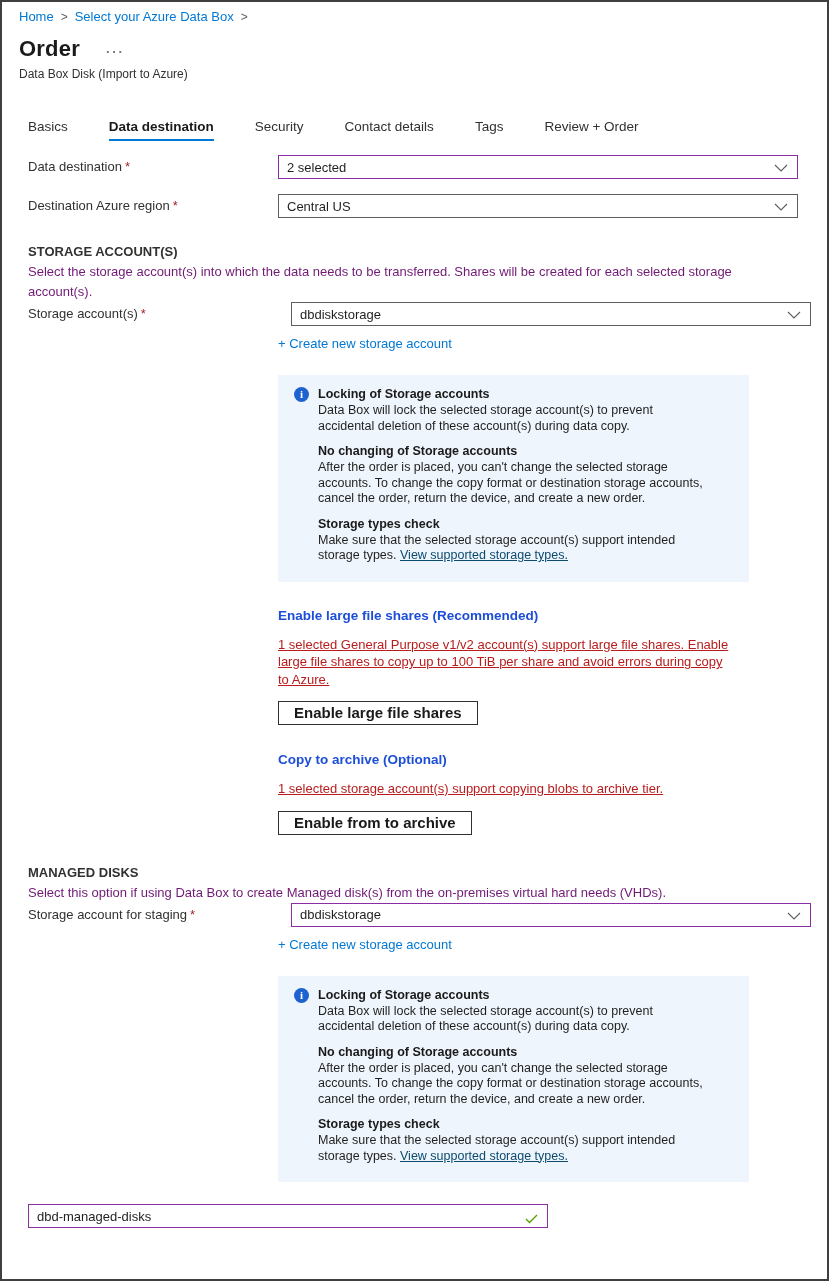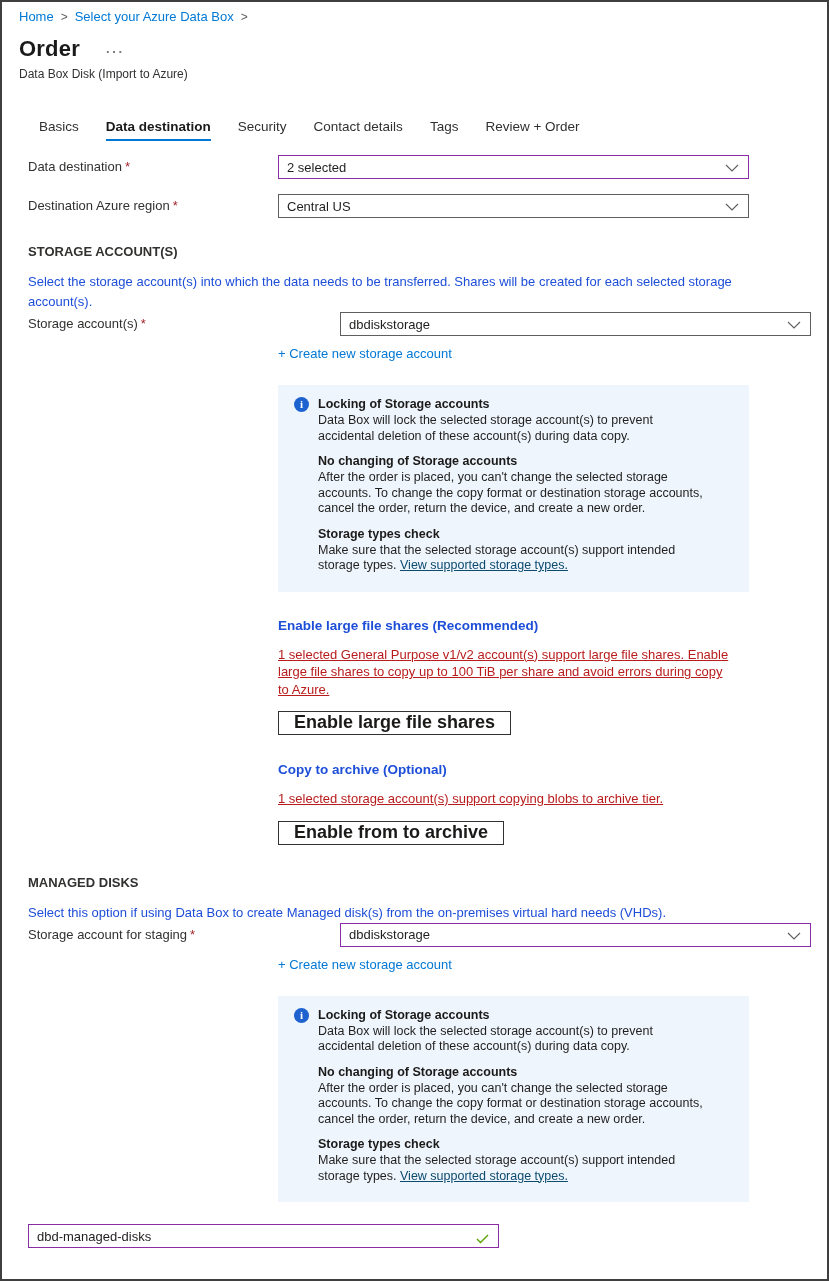--- a/index.html
+++ b/index.html
@@ -20,47 +20,47 @@
   .breadcrumb a { color: #0078d4; text-decoration: none; cursor: pointer; }
   .breadcrumb .sep { color: #605e5c; margin: 0 7px; font-size: 12px; }
 
   
   .title-row { margin-top: 7px; display: flex; align-items: center; }
   .page-title { font-size: 22px; font-weight: 700; color: #1a1a1a; line-height: 33px; letter-spacing: .2px; }
   .title-ellipsis { color: #737373; font-size: 13px; font-weight: 700; margin-left: 26px; letter-spacing: 2px; margin-top: 6px; }
   .subtitle { font-size: 12px; color: #323130; margin-top: 2px; line-height: 15px; }
 
   
-  .tabs { display: flex; gap: 27px; margin-top: 37px; margin-left: 20px; font-size: 13.5px; }
+  .tabs { display: flex; gap: 41px; margin-top: 37px; margin-left: 9px; font-size: 13.5px; }
   .tab { padding-bottom: 7px; color: #323130; cursor: pointer; }
   .tab.active { font-weight: 700; color: #1a1a1a; padding-bottom: 5px; border-bottom: 2px solid #0078d4; }
 
   
   .form { margin-top: 14px; margin-left: 9px; }
   .row { display: flex; align-items: center; margin-bottom: 15px; }
   .row.top { align-items: flex-start; }
   .label-cell { width: 250px; font-size: 13px; color: #323130; line-height: 16px; flex-shrink: 0; }
   .req { color: #a4262c; margin-left: 3px; }
 
   .dropdown, .text-field {
-    position: relative; width: 471px; height: 24px;
+    position: relative; width: 520px; height: 24px;
     border: 1px solid #605e5c; background: #fff;
     display: flex; align-items: center;
     padding: 0 30px 0 8px;
     font-size: 13px; color: #201f1e; cursor: pointer;
   }
   .dropdown.purple, .text-field.purple { border-color: #8a2da5; }
   .field-icon { position: absolute; right: 9px; top: 8px; line-height: 0; }
   .text-field input {
     border: none; outline: none; width: 100%; font-size: 13px;
     color: #201f1e; font-family: "Liberation Sans", sans-serif; background: transparent;
   }
 
   .section-heading { font-size: 13px; font-weight: 700; color: #323130; margin-top: 26px; line-height: 16px; }
-  .section-desc { font-size: 13px; line-height: 20px; margin-top: 12px; max-width: 728px; color: #1d4ed8; }
+  .section-desc { font-size: 13px; line-height: 20px; margin-top: 2px; max-width: 728px; color: #701a75; }
   .row.mt { margin-top: 0; justify-content: space-between; }
 
   .offset { margin-left: 250px; }
   .create-link { display: inline-block; color: #0078d4; font-size: 13px; margin-top: 5px; text-decoration: none; cursor: pointer; line-height: 16px; }
 
   
   .infobox { width: 471px; background: #eef5fd; margin-top: 23px; padding: 12px 42px 18px 16px; }
   .ib-section { position: relative; padding-left: 24px; margin-bottom: 10px; }
   .ib-section:last-child { margin-bottom: 0; }
   .ib-icon {
@@ -75,21 +75,21 @@
   .ib-link { color: #0c4a6e; text-decoration: underline; cursor: pointer; }
 
   
   .subblock { margin-left: 250px; margin-top: 26px; }
   .subblock.gap2 { margin-top: 27px; }
   .sub-heading { font-size: 13.5px; font-weight: 700; color: #1d4ed8; line-height: 16px; margin-bottom: 12px; }
   .sub-text { font-size: 13px; line-height: 17.5px; color: #b91c1c; margin-bottom: 13px; max-width: 458px; text-decoration: underline; }
   .btn {
     display: inline-block; background: #fff; border: 1px solid #323130;
     font-family: "Liberation Sans", sans-serif;
-    font-size: 18px; font-weight: 600; color: #1b1a19;
+    font-size: 15px; font-weight: 600; color: #1b1a19;
     padding: 3px 15px 4px; cursor: pointer; line-height: 15px;
   }
 
   .managed-heading { margin-top: 30px; }
   .row.bottom-row { margin-top: 22px; margin-bottom: 0; }
 </style>
 </head>
 <body>
 
 <div class="page">

